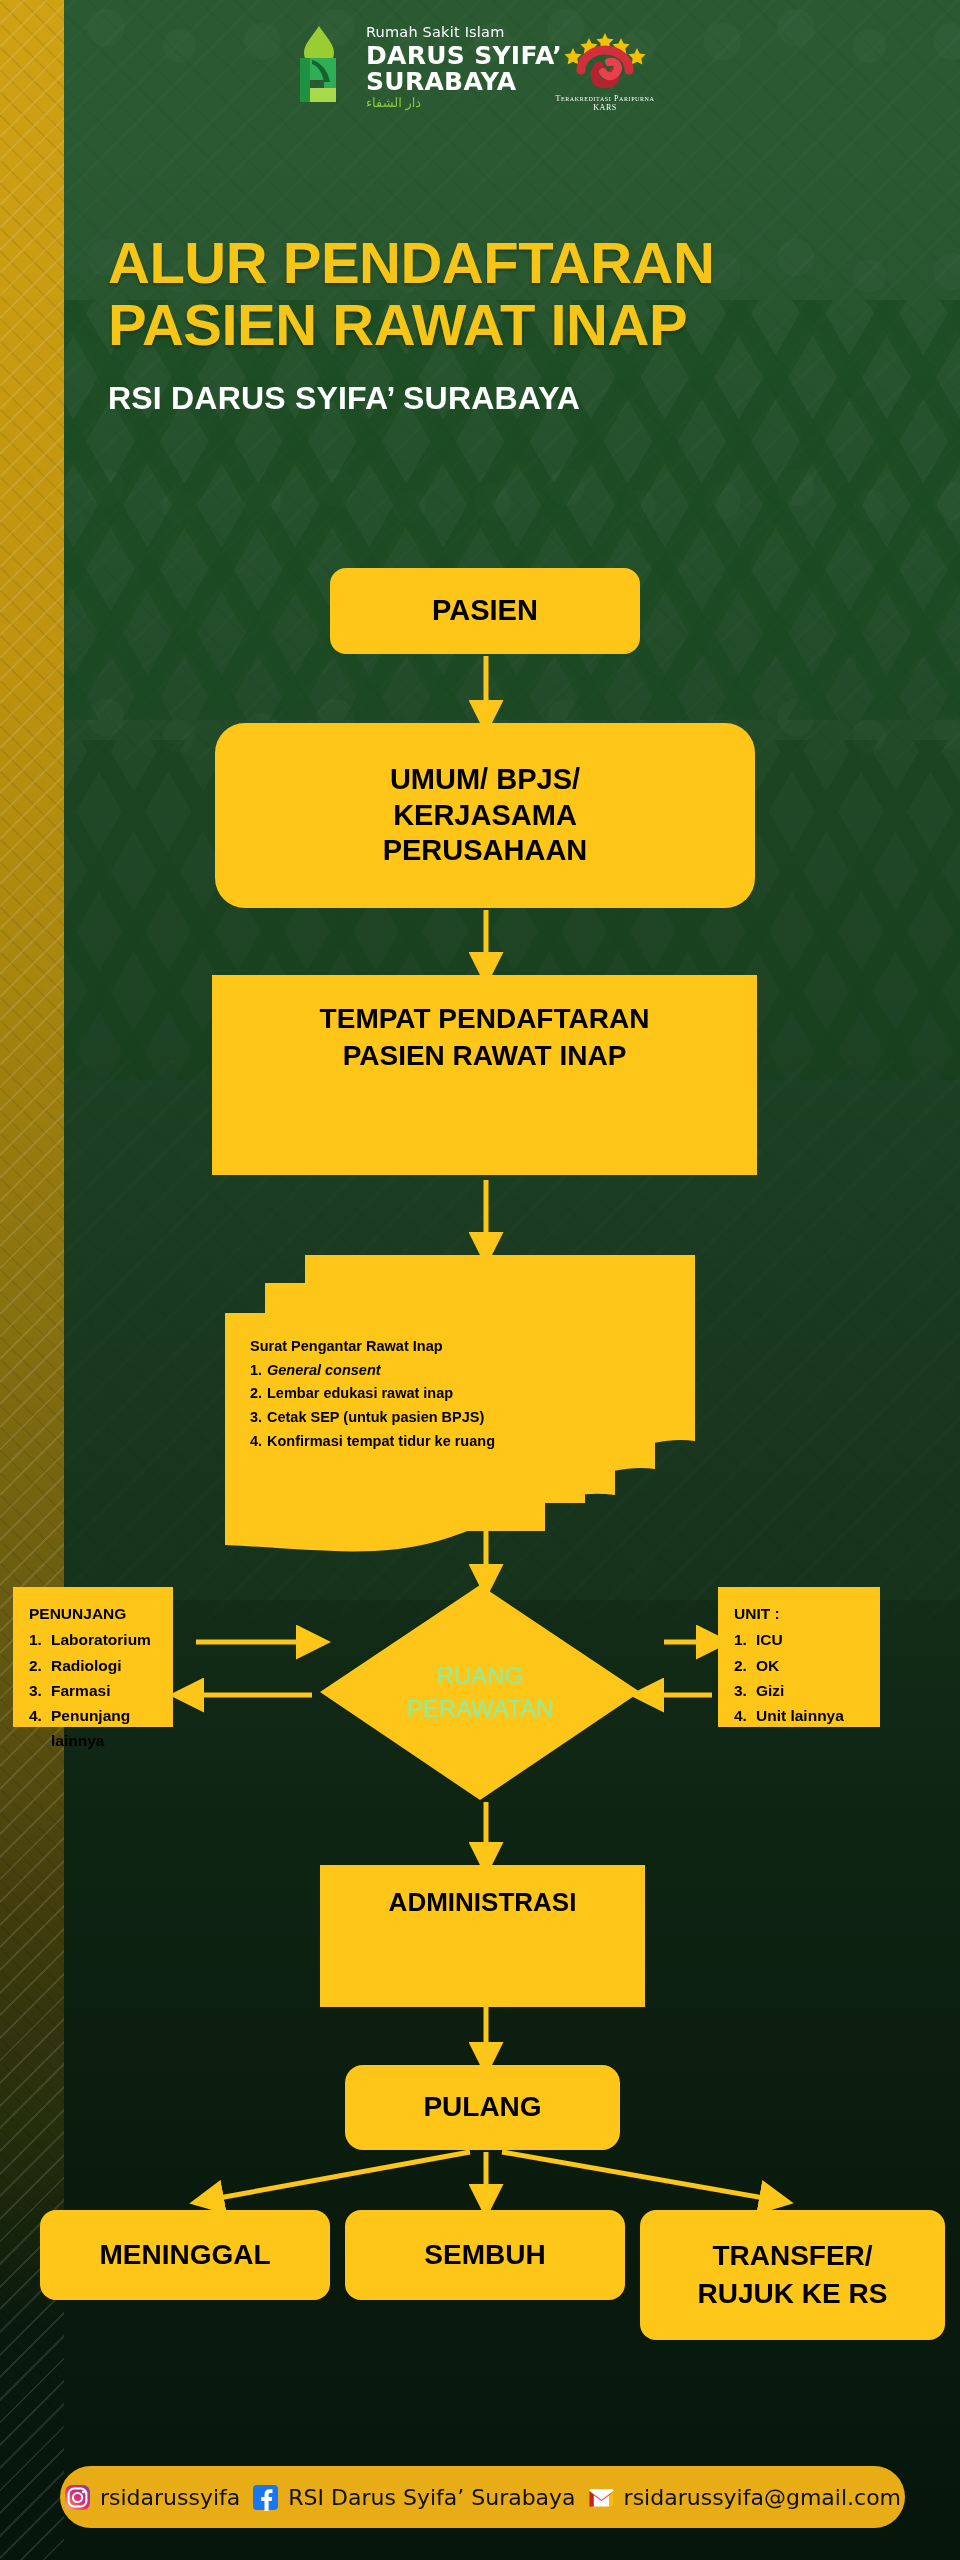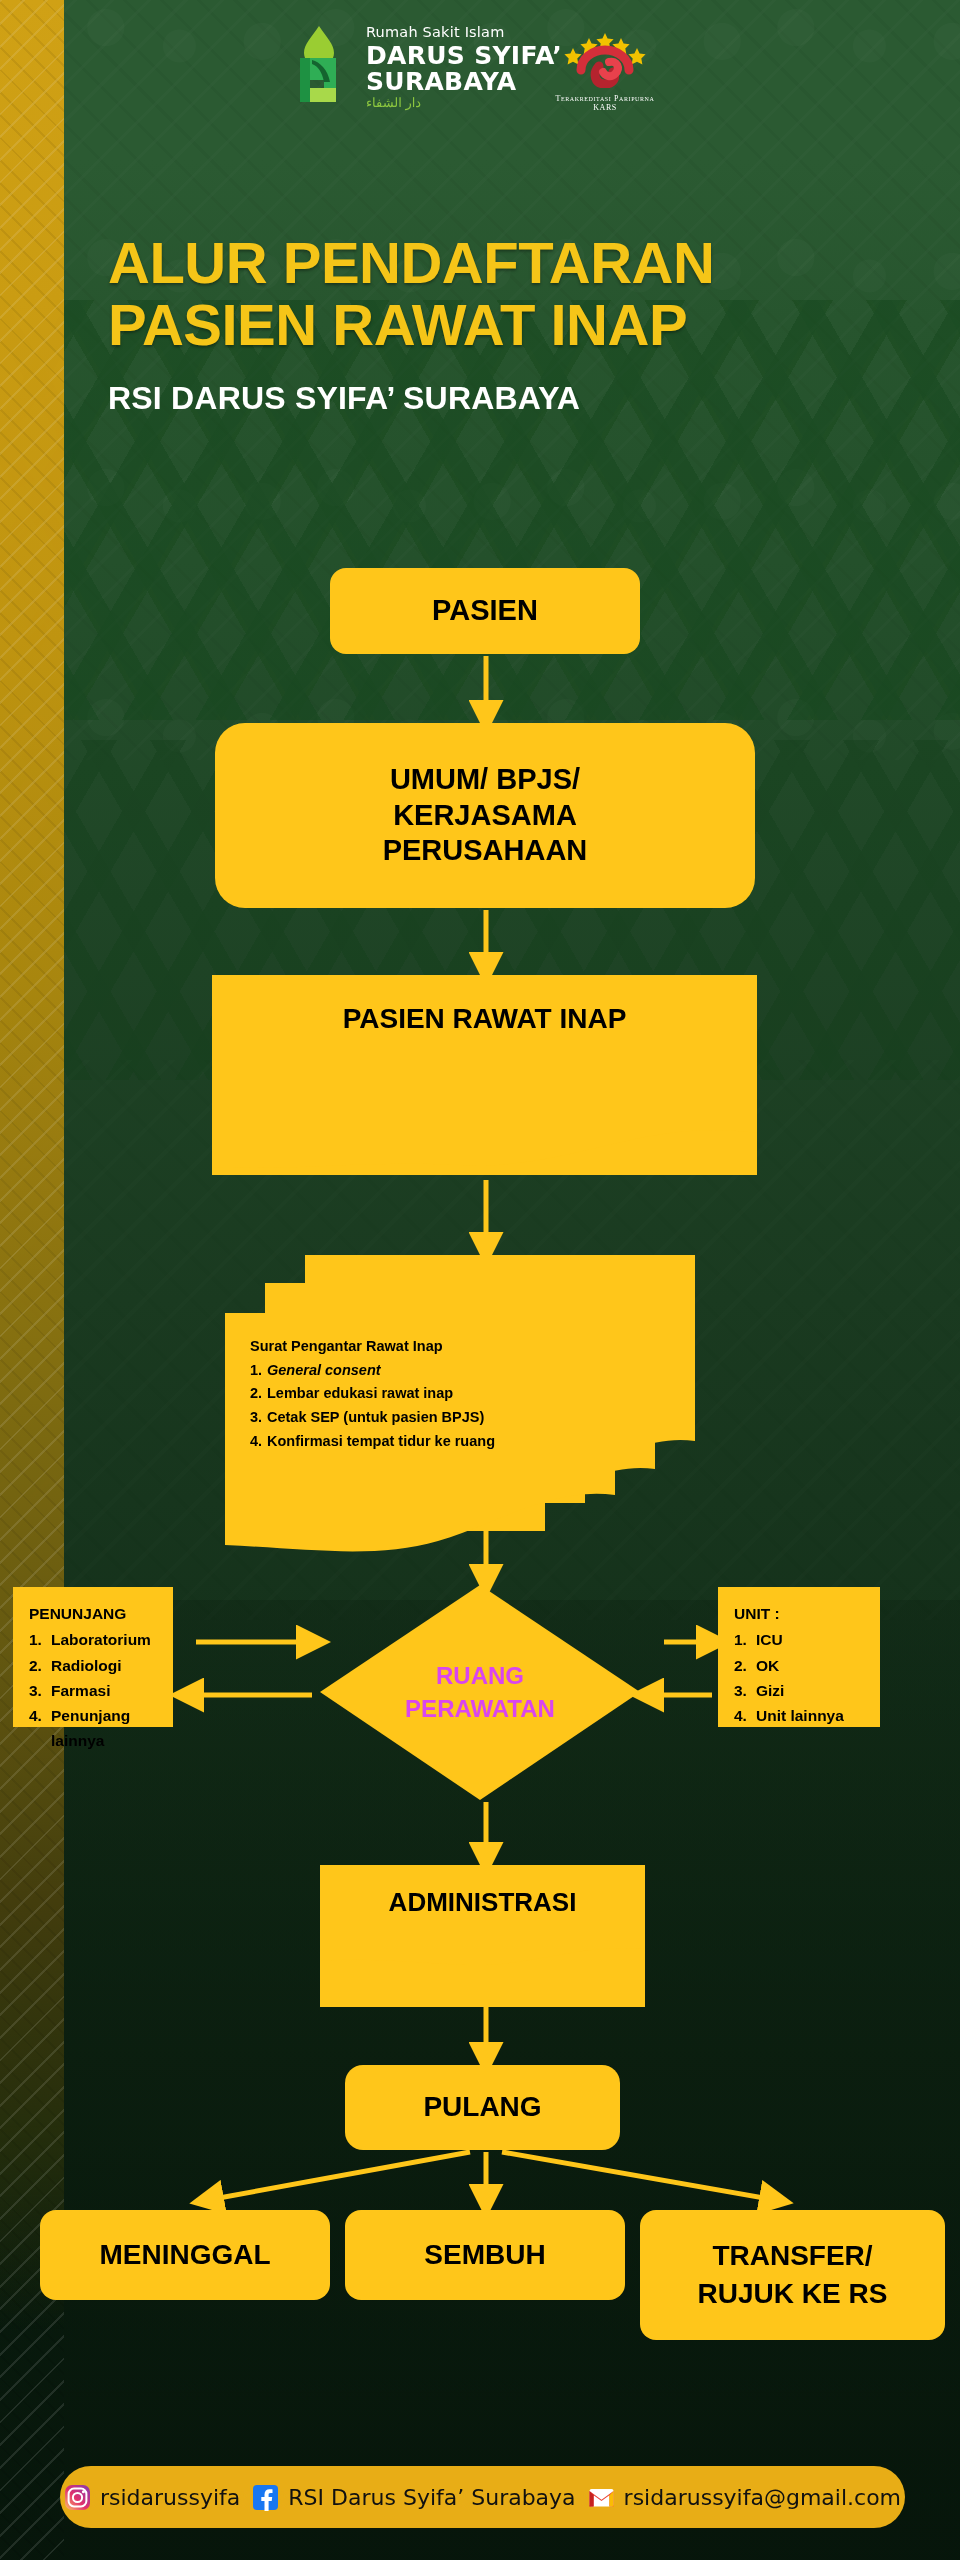--- a/index.html
+++ b/index.html
@@ -133,22 +133,22 @@
   #stack-text ol{ list-style:none; }
   #stack-text .num{ display:inline-block; width:17px; }
   .ital{ font-style:italic; }
 
   
   #n-diamond{
     position:absolute; left:320px; top:1585px; width:320px; height:215px;
   }
   #diamond-label{
     position:absolute; inset:0; display:flex; flex-direction:column;
-    align-items:center; justify-content:center; color:#d946ef;
-    font-size:24px; font-weight:700; line-height:1.35; z-index:2;
+    align-items:center; justify-content:center; color:#86efac;
+    font-size:24px; font-weight:400; line-height:1.35; z-index:2;
   }
 
   
   .listbox{
     position:absolute; background:#FFC61A; color:#000; padding:14px 12px 14px 16px;
     font-size:15.5px; font-weight:700; line-height:1.63;
   }
   #box-penunjang{ left:13px; top:1587px; width:160px; height:140px; }
   #box-unit{ left:718px; top:1587px; width:162px; height:140px; }
   .lb-title{ font-weight:700; margin-bottom:1px; }
@@ -270,20 +270,21 @@
       <div>KERJASAMA</div>
       <div>PERUSAHAAN</div>
     </div>
   </div>
 
   <div class="docbox" id="n-tppri" style="-webkit-mask-image:none;">
     <svg width="545" height="200" viewBox="0 0 545 200" style="position:absolute;left:0;top:0;">
       <path d="M0,0 H545 V158 C430,142 360,196 248,190 C150,185 90,196 0,192 Z" fill="#FFC61A"></path>
     </svg>
     <div class="doc-inner" style="position:relative;">
+      <div>TEMPAT PENDAFTARAN</div>
       <div>PASIEN RAWAT INAP</div>
     </div>
   </div>
 
   <div id="stack">
     <svg width="560" height="300" viewBox="0 0 560 300" style="position:absolute;left:0;top:0;">
       <path d="M105,0 H495 V186 C450,180 420,204 385,200 L385,248 L105,248 Z" fill="#FFC61A"></path>
       <path d="M65,28 H455 V214 C410,208 380,232 345,228 L345,276 L65,276 Z" fill="#FFC61A"></path>
       <path d="M25,58 H415 V240 C350,232 300,268 238,286 C175,304 110,294 25,290 Z" fill="#FFC61A"></path>
     </svg>

